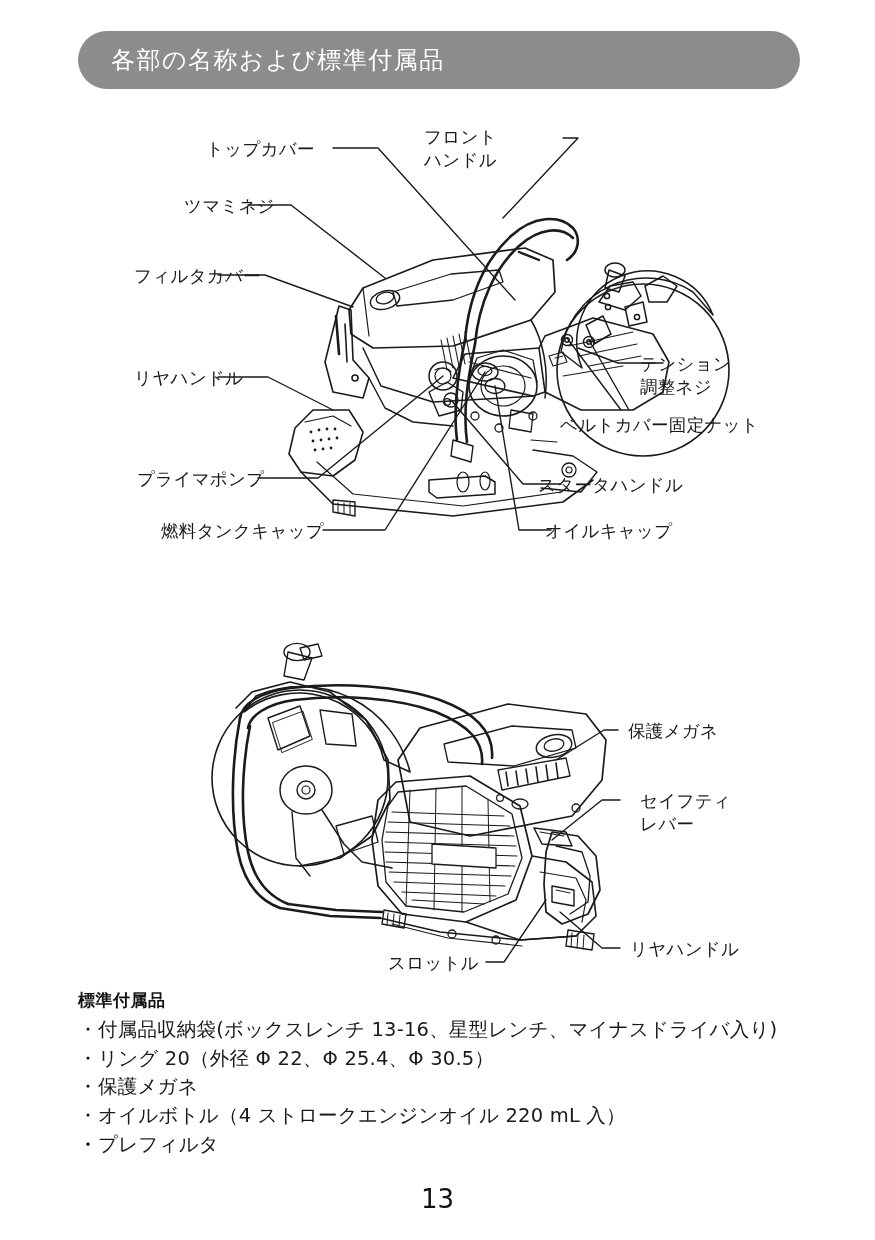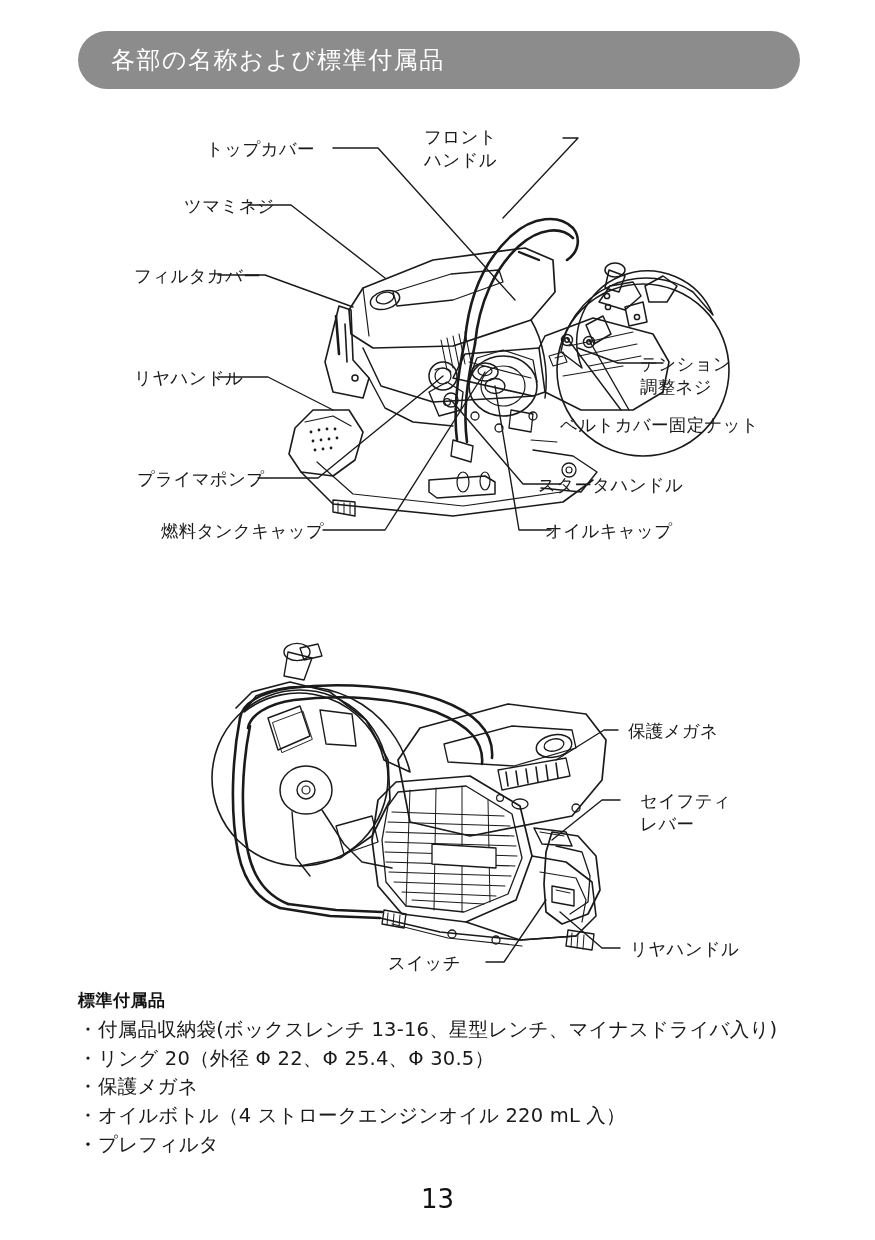--- a/index.html
+++ b/index.html
@@ -447,21 +447,21 @@
   <div class="callout" style="left:628px; top:120px;">
     <span>保護メガネ</span>
   </div>
 
   <div class="callout two-line" style="left:640px; top:190px;">
     <div>セイフティ</div>
     <div>レバー</div>
   </div>
 
   <div class="callout" style="left:388px; top:352px;">
-    <span>スイッチ</span>
+    <span>スロットル</span>
   </div>
 
   <div class="callout" style="left:630px; top:338px;">
     <span>リヤハンドル</span>
   </div>
 </div>
 
 <div id="accessories">
   <h2 id="accessories-heading">標準付属品</h2>
   <ul id="accessories-list">

